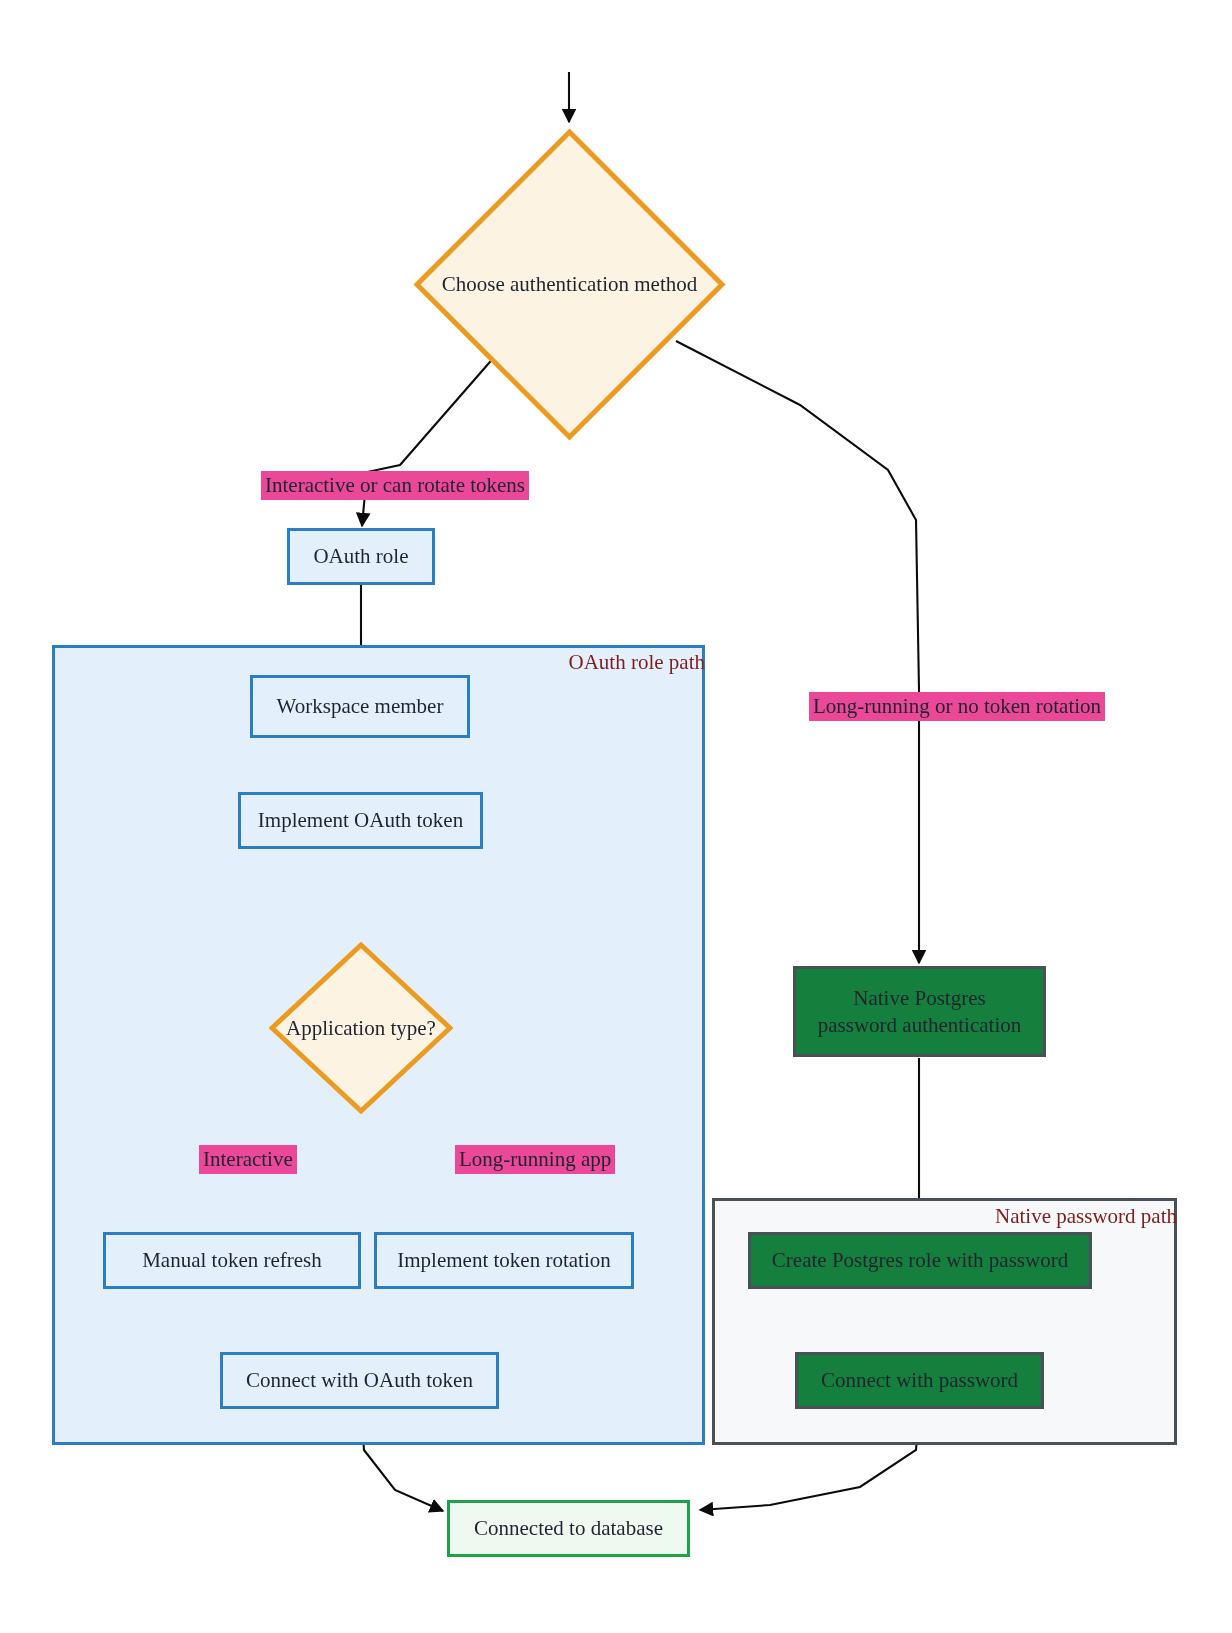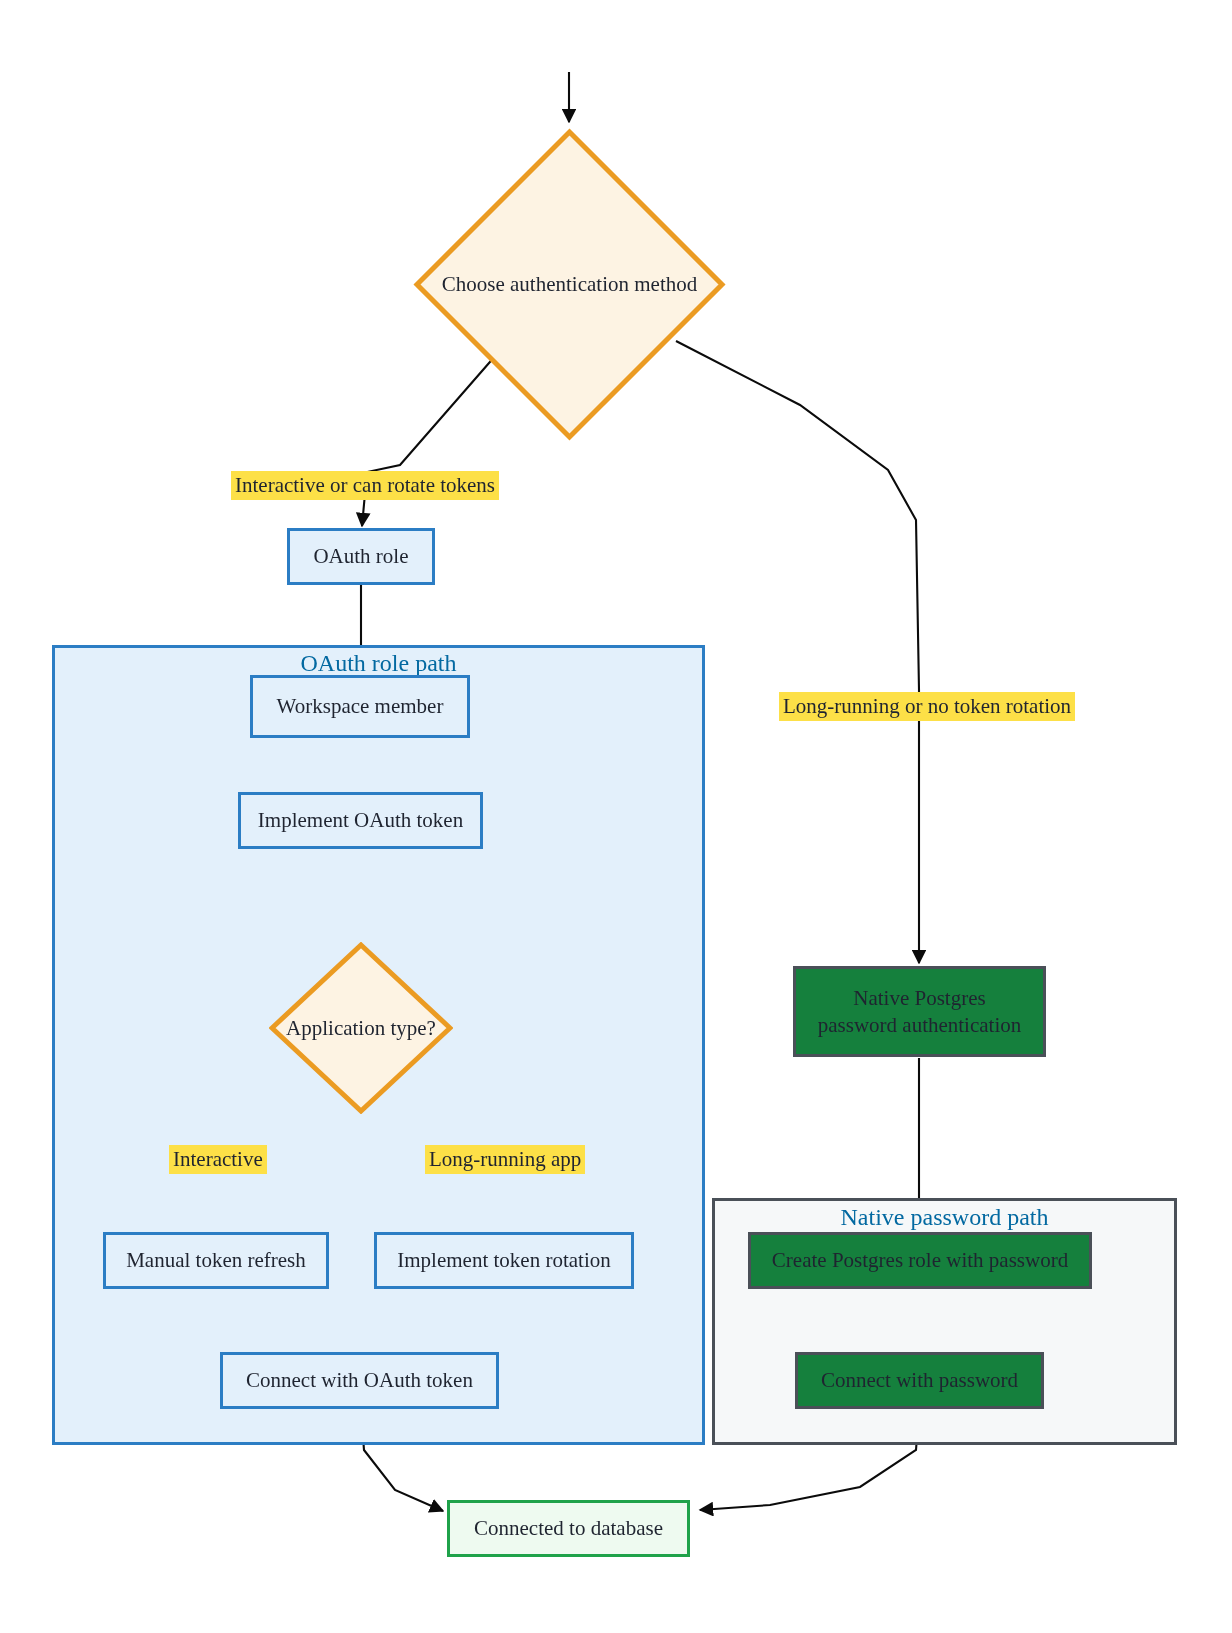--- a/index.html
+++ b/index.html
@@ -90,35 +90,36 @@
   }
   .cluster-gray {
     background: #f6f8f9;
     border: 3px solid #4a5058;
   }
   .cluster-title {
     position: absolute;
     top: 8px;
     left: 0;
     width: 100%;
-    text-align: center;
-    font-size: 24px;
-    color: #0369a1;
+    text-align: right;
+    font-size: 21px;
+    color: #7f1d1d;
     z-index: 3;
   }
   
   .edge-label {
     position: absolute;
-    background: #fde047;
+    background: #ec4899;
     color: #1f2430;
     font-size: 21px;
     line-height: 1.2;
     padding: 2px 4px;
     white-space: nowrap;
     z-index: 5;
+    margin-left: 30px;
   }
 </style>
 </head>
 <body>
 
 <div id="canvas">
 
   <div class="cluster cluster-blue" style="left:52px; top:645px; width:653px; height:800px;"></div>
   <div class="cluster-title" style="left:52px; top:650px; width:653px;">OAuth role path</div>
 
@@ -191,21 +192,21 @@
     <svg width="184" height="172" viewBox="0 0 184 172" xmlns="http://www.w3.org/2000/svg">
       <polygon points="92,3 181,86 92,169 3,86" fill="#fdf3e3" stroke="#eb9b22" stroke-width="5"></polygon>
     </svg>
     <div class="dlabel">Application type?</div>
   </div>
 
   <div class="edge-label" style="left:169px; top:1145px;">Interactive</div>
 
   <div class="edge-label" style="left:425px; top:1145px;">Long-running app</div>
 
-  <div class="node node-rect n-blue" style="left:103px; top:1232px; width:226px; height:57px;">
+  <div class="node node-rect n-blue" style="left:103px; top:1232px; width:258px; height:57px;">
     <span>Manual token refresh</span>
   </div>
 
   <div class="node node-rect n-blue" style="left:374px; top:1232px; width:260px; height:57px;">
     <span>Implement token rotation</span>
   </div>
 
   <div class="node node-rect n-blue" style="left:220px; top:1352px; width:279px; height:57px;">
     <span>Connect with OAuth token</span>
   </div>

